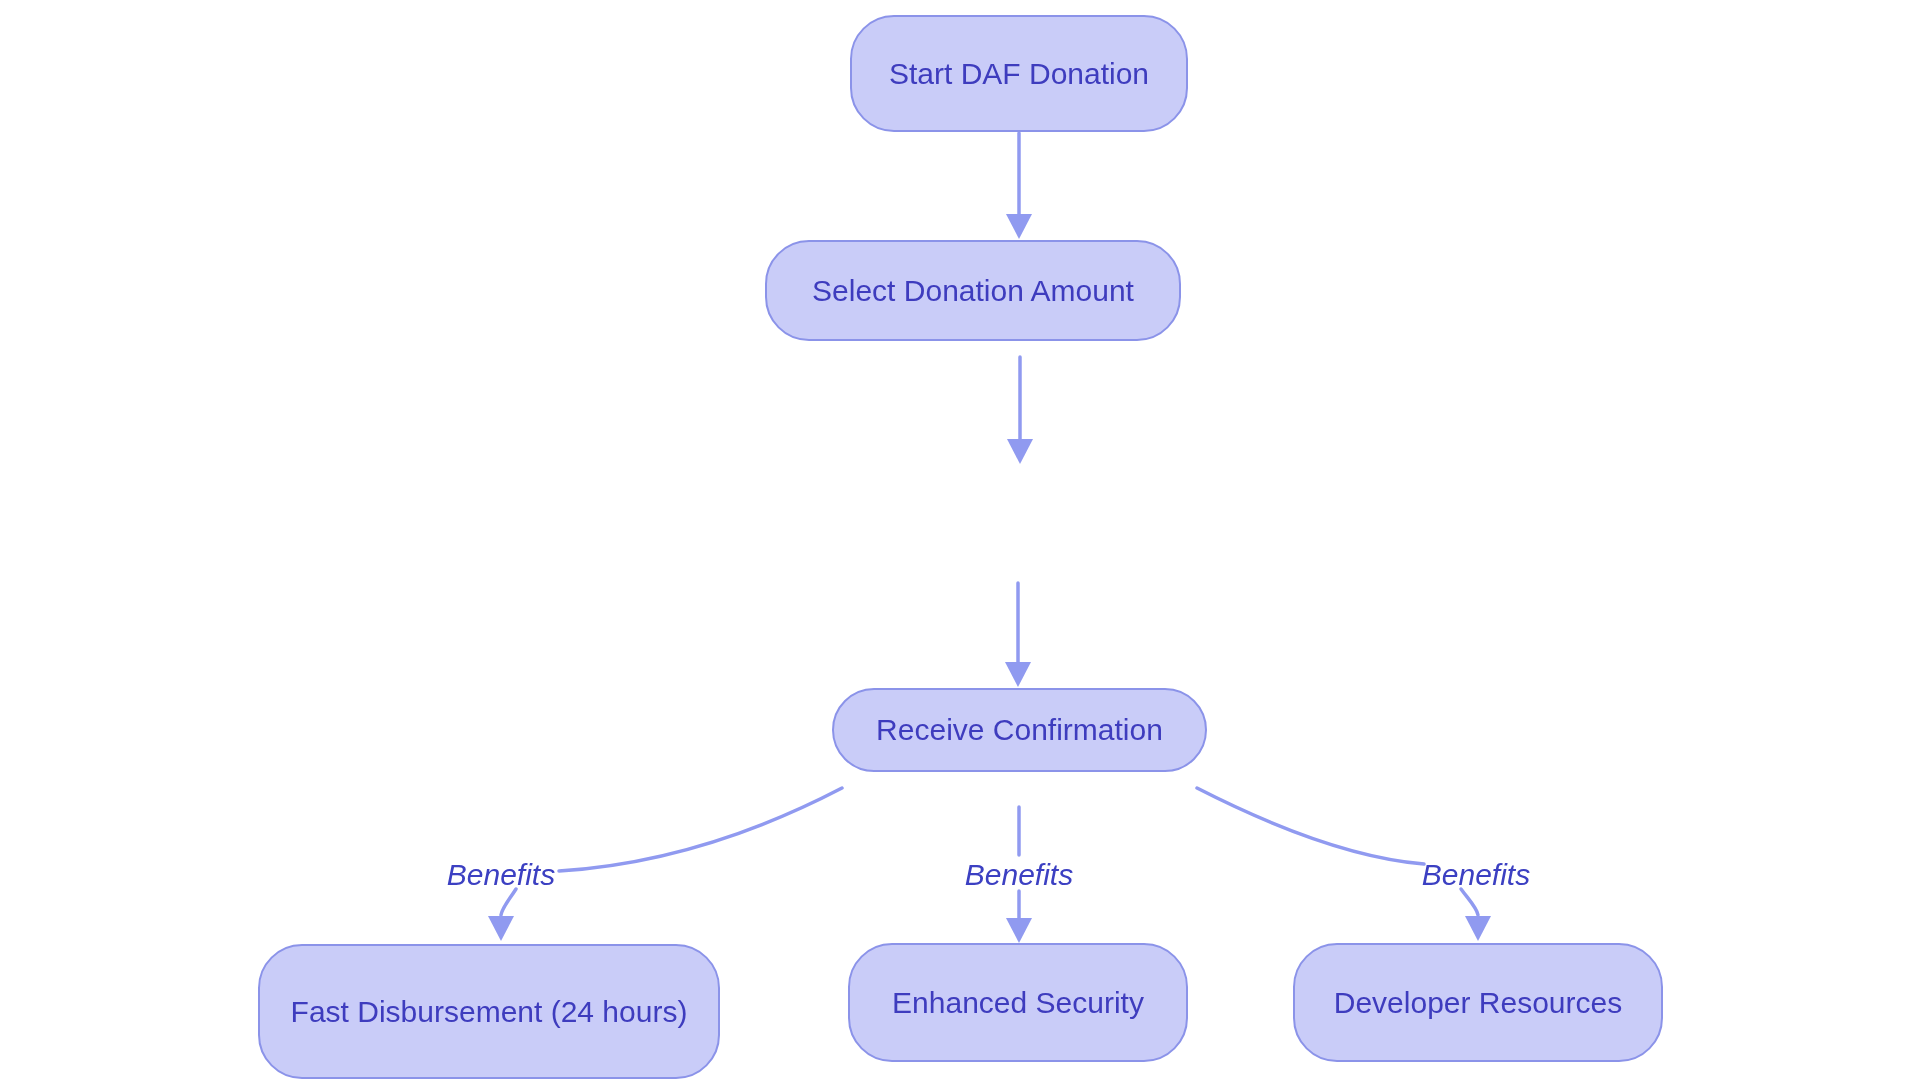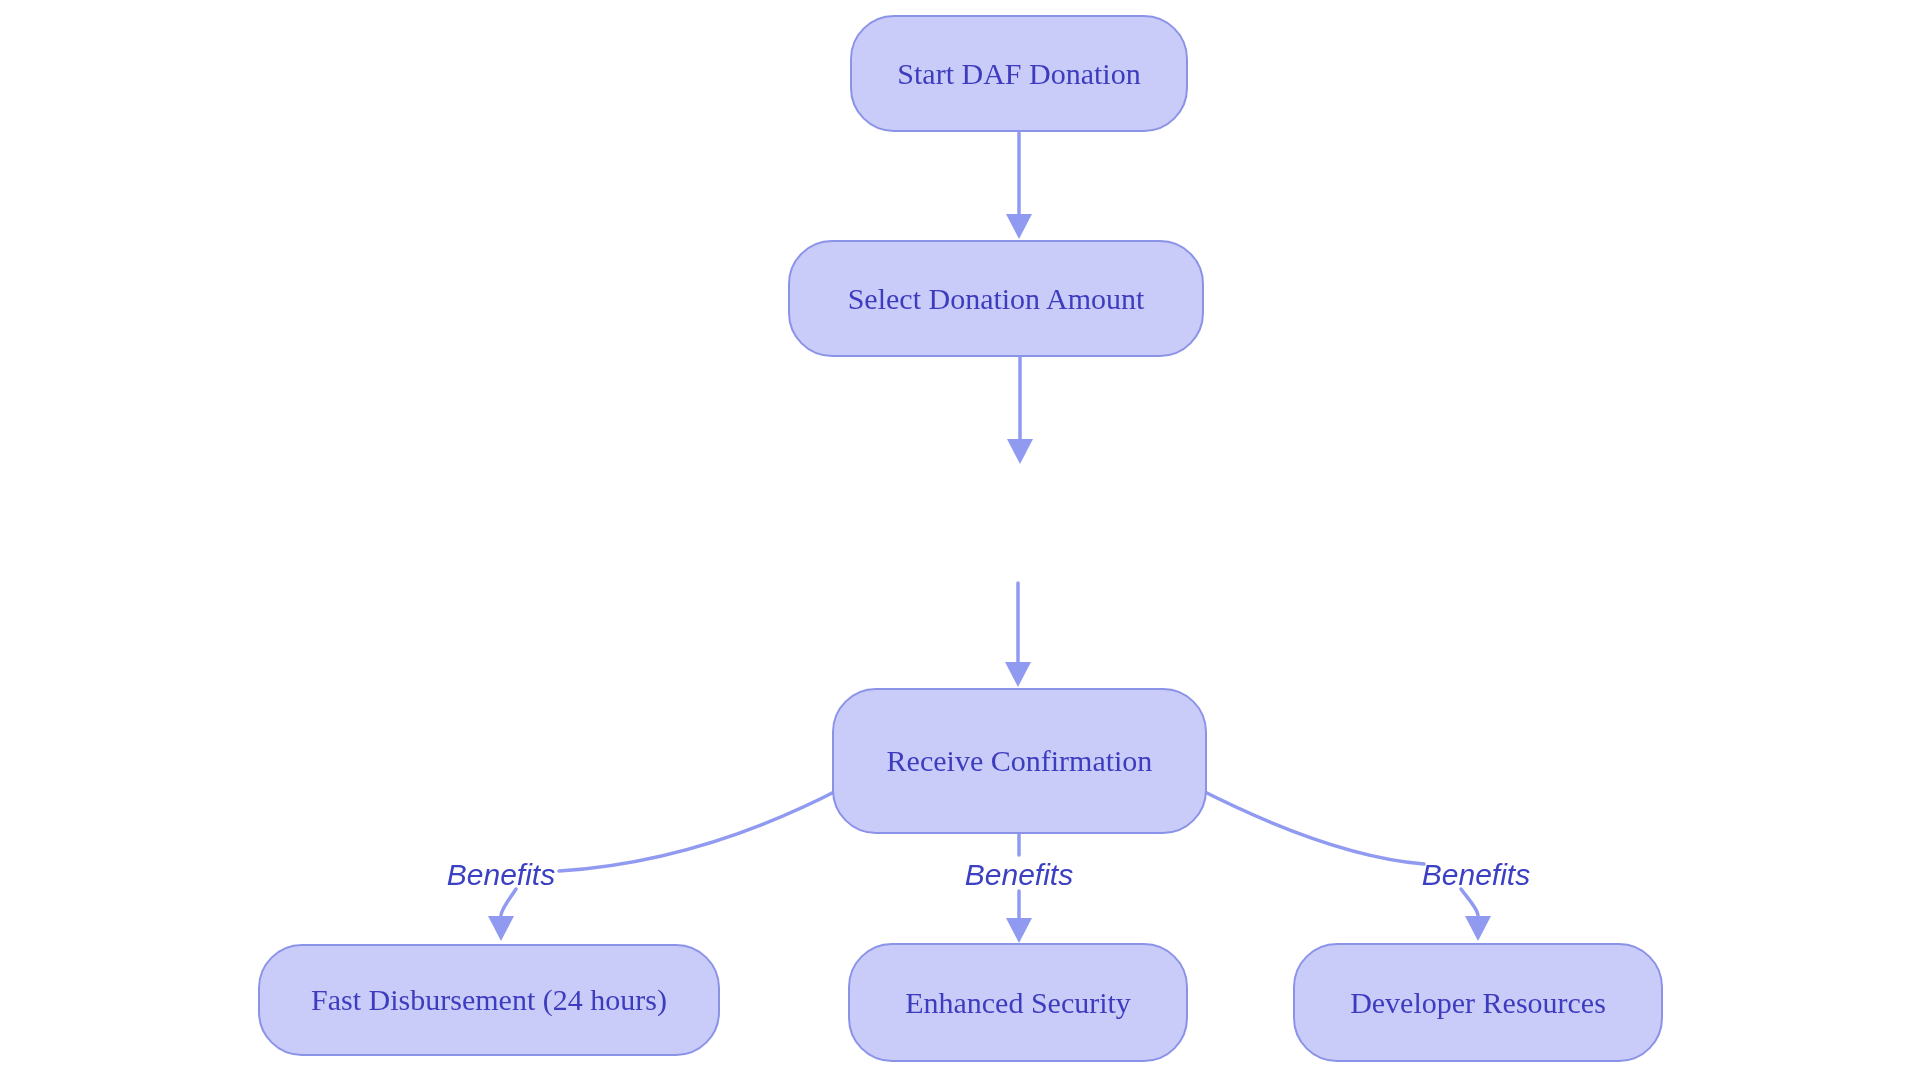--- a/index.html
+++ b/index.html
@@ -44,21 +44,20 @@
     align-items: center;
     justify-content: center;
     background: var(--node-fill);
     border: 2px solid var(--node-border);
     border-radius: 44px;
     color: var(--node-text);
     font-size: 30px;
     line-height: 1;
     white-space: nowrap;
     text-align: center;
-    font-family: Liberation Serif, serif;
   }
   .edge-label {
     position: absolute;
     display: flex;
     align-items: center;
     justify-content: center;
     color: var(--label-text);
     font-size: 30px;
     line-height: 1;
     white-space: nowrap;
@@ -91,30 +90,30 @@
 
     <path class="edge" d="M1197 788 Q1330 856 1424 864"></path>
     <path class="edge" d="M1461 889 C1469 900 1477 908 1478 915"></path>
     <polygon class="arrowhead" points="1465,916 1491,916 1478,941"></polygon>
   </svg>
 
   <div class="node" style="left:850px; top:15px; width:338px; height:117px;">
     <span>Start DAF Donation</span>
   </div>
 
-  <div class="node" style="left:788px; top:240px; width:416px; height:117px;">
+  <div class="node" style="left:765px; top:240px; width:416px; height:101px;">
     <span>Select Donation Amount</span>
   </div>
 
 
-  <div class="node" style="left:832px; top:688px; width:375px; height:146px;">
+  <div class="node" style="left:832px; top:688px; width:375px; height:84px;">
     <span>Receive Confirmation</span>
   </div>
 
-  <div class="node" style="left:258px; top:944px; width:462px; height:112px;">
+  <div class="node" style="left:258px; top:944px; width:462px; height:135px;">
     <span>Fast Disbursement (24 hours)</span>
   </div>
 
   <div class="node" style="left:848px; top:943px; width:340px; height:119px;">
     <span>Enhanced Security</span>
   </div>
 
   <div class="node" style="left:1293px; top:943px; width:370px; height:119px;">
     <span>Developer Resources</span>
   </div>

